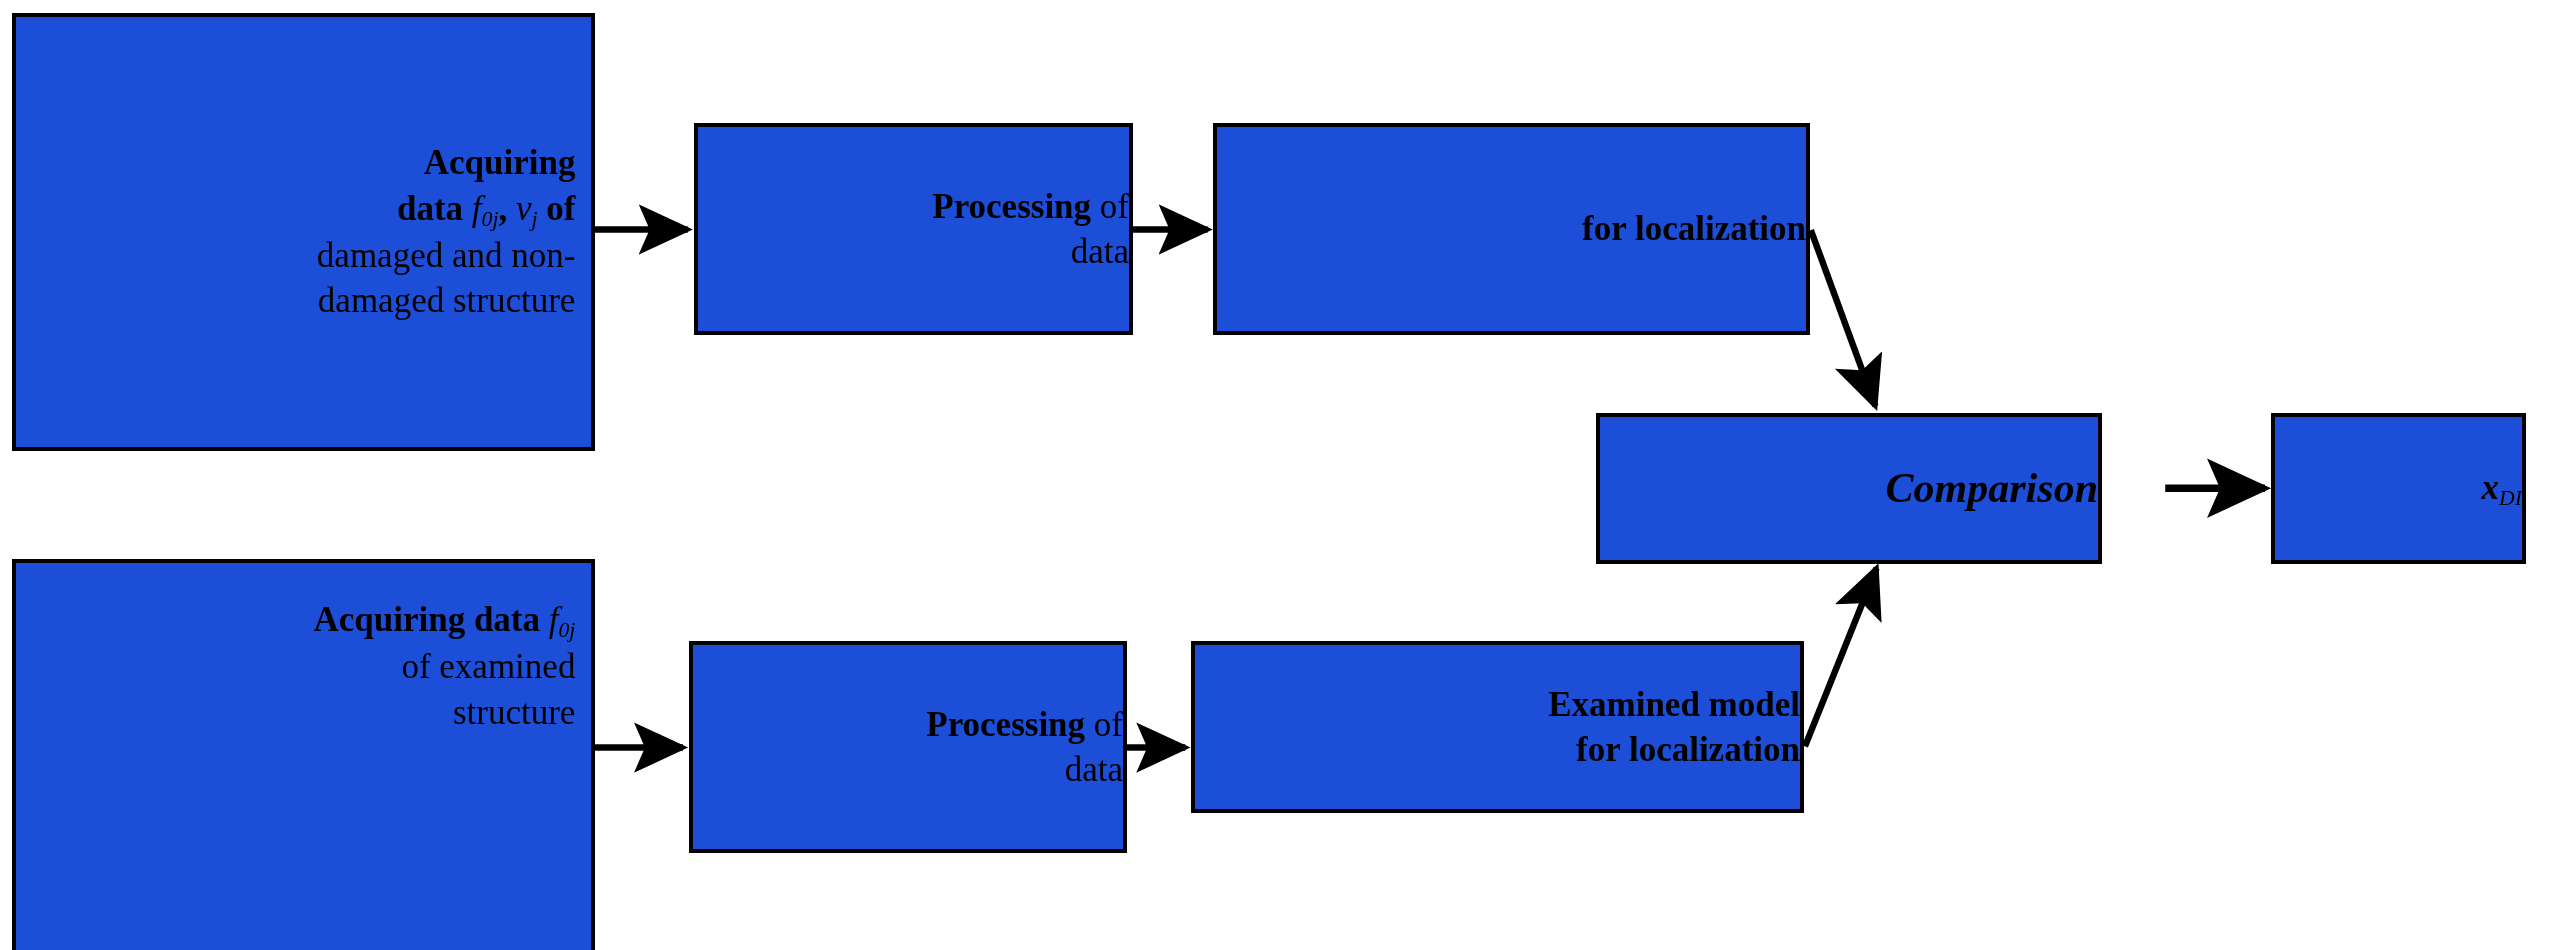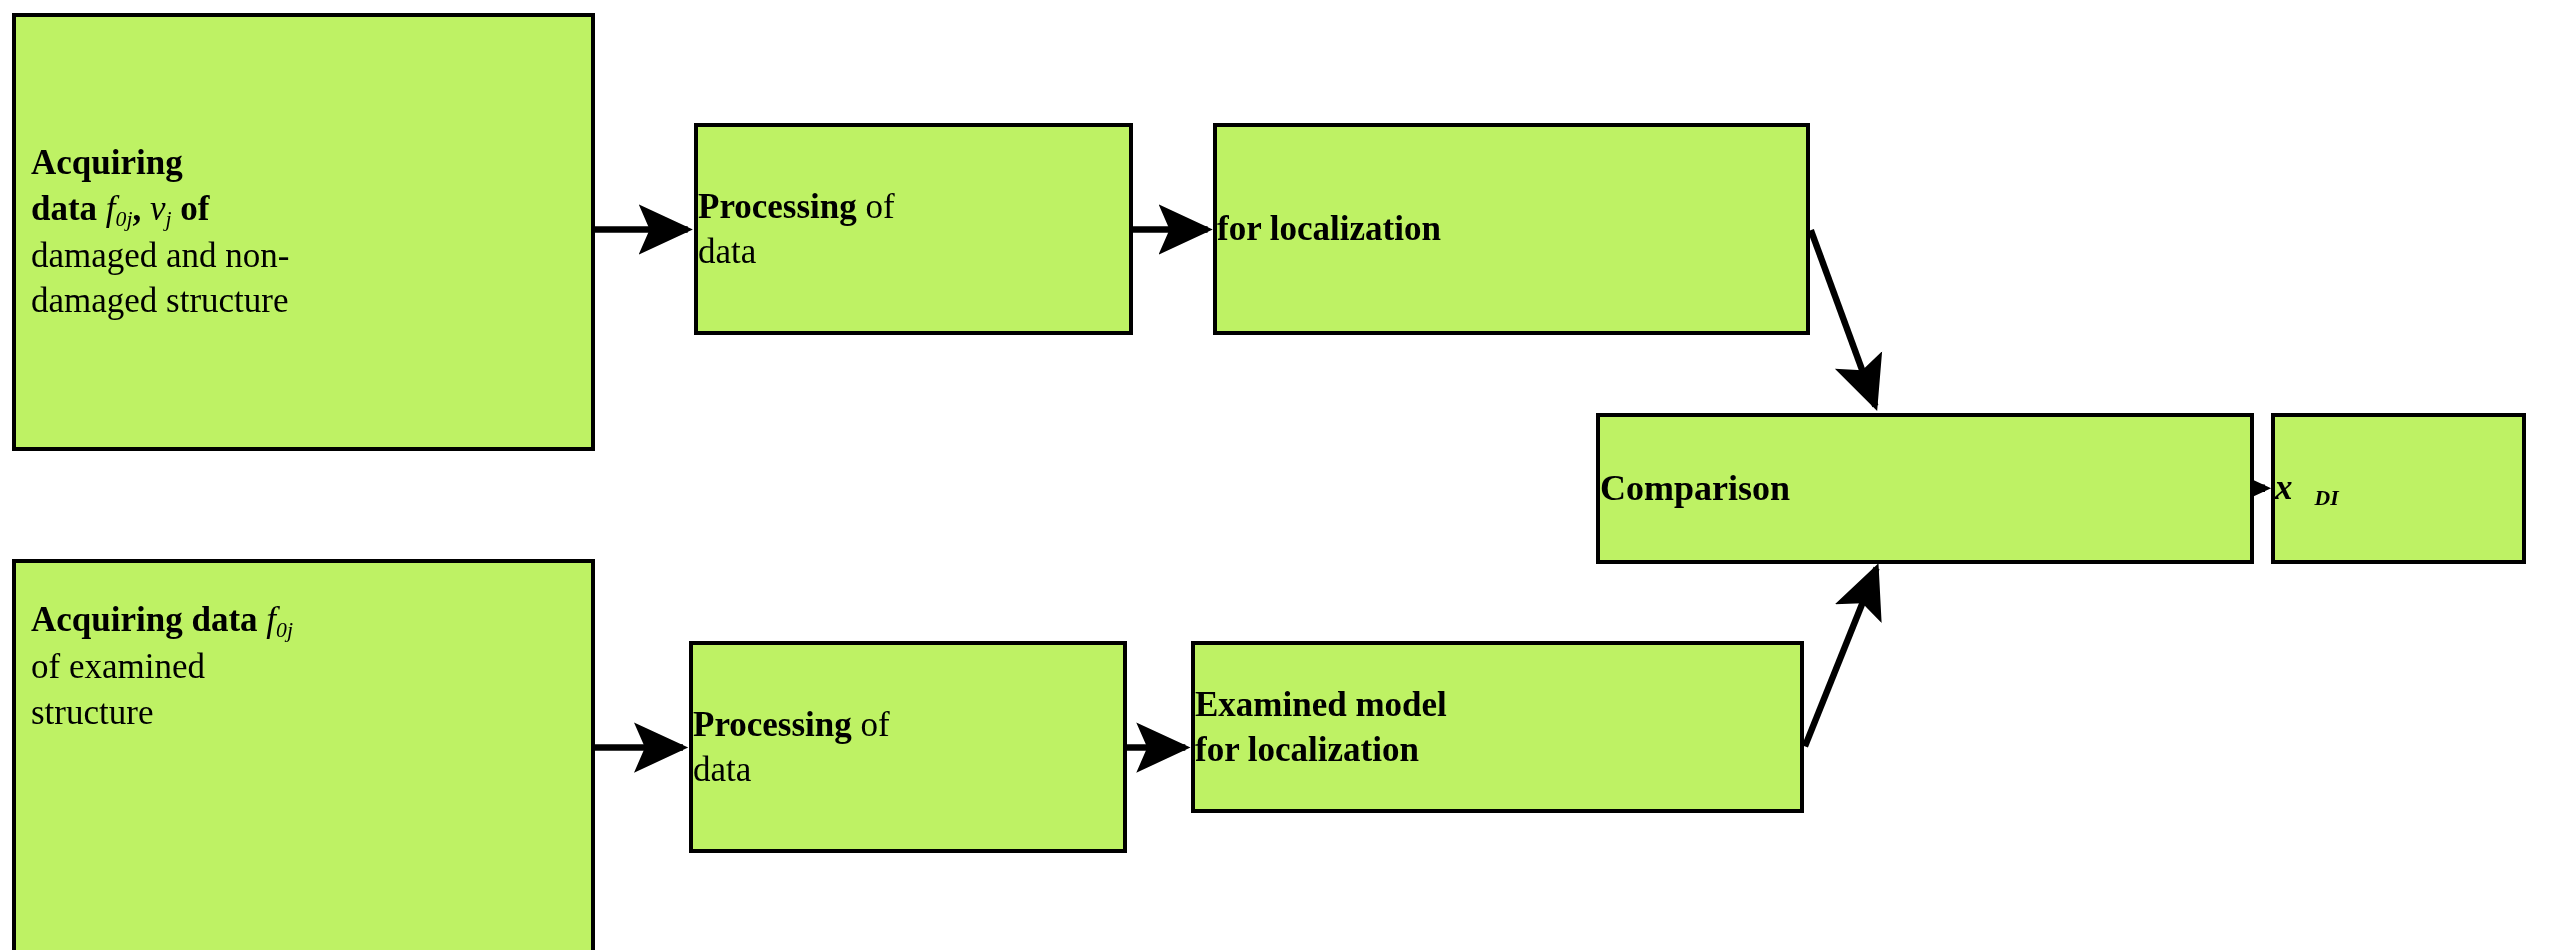--- a/index.html
+++ b/index.html
@@ -12,24 +12,24 @@
     width: 2576px;
     height: 950px;
     background: #ffffff;
     overflow: hidden;
     font-family: "Liberation Serif", "DejaVu Serif", serif;
   }
   .node {
     position: absolute;
     box-sizing: border-box;
     border: 4.7px solid #000000;
-    background: #bef264;
+    background: #1d4ed8;
     display: flex;
     flex-direction: column;
-    align-items: flex-start;
+    align-items: flex-end;
     justify-content: center;
     text-align: center;
     color: #000000;
   }
   .line {
     line-height: 1.30;
     white-space: nowrap;
   }
   .b { font-weight: bold; }
   .n { font-weight: normal; }
@@ -106,27 +106,27 @@
     <div class="line">
       <span class="b">Processing</span><span class="n"> of</span>
     </div>
     <div class="line n">data</div>
   </div>
 
   <div class="node" style="left:1213px; top:123px; width:597px; height:212px; font-size:35px;">
     <div class="line b">for localization</div>
   </div>
 
-  <div class="node" style="left:1596px; top:413px; width:658px; height:151px; font-size:36px;">
+  <div class="node" style="left:1596px; top:413px; width:506px; height:151px; font-size:42px;font-style:italic;">
     <div class="line b">Comparison</div>
   </div>
 
   <div class="node" style="left:2271px; top:413px; width:255px; height:151px; font-size:35px;">
     <div class="line">
-      <span class="mi" style="font-weight:bold;">x</span><sub style="font-weight:bold;margin-left:22px;">DI</sub>
+      <span class="mi" style="font-weight:bold;">x</span><sub style="font-weight:normal;">DI</sub>
     </div>
   </div>
 
   <div class="node" style="left:11.7px; top:559px; width:583px; height:411px; font-size:35px; padding:0 15.3px; justify-content:flex-start; padding-top:34px;">
     <div class="line">
       <span class="b">Acquiring data </span><span class="mi">f</span><sub>0j</sub>
     </div>
     <div class="line n">of examined</div>
     <div class="line n">structure</div>
   </div>

